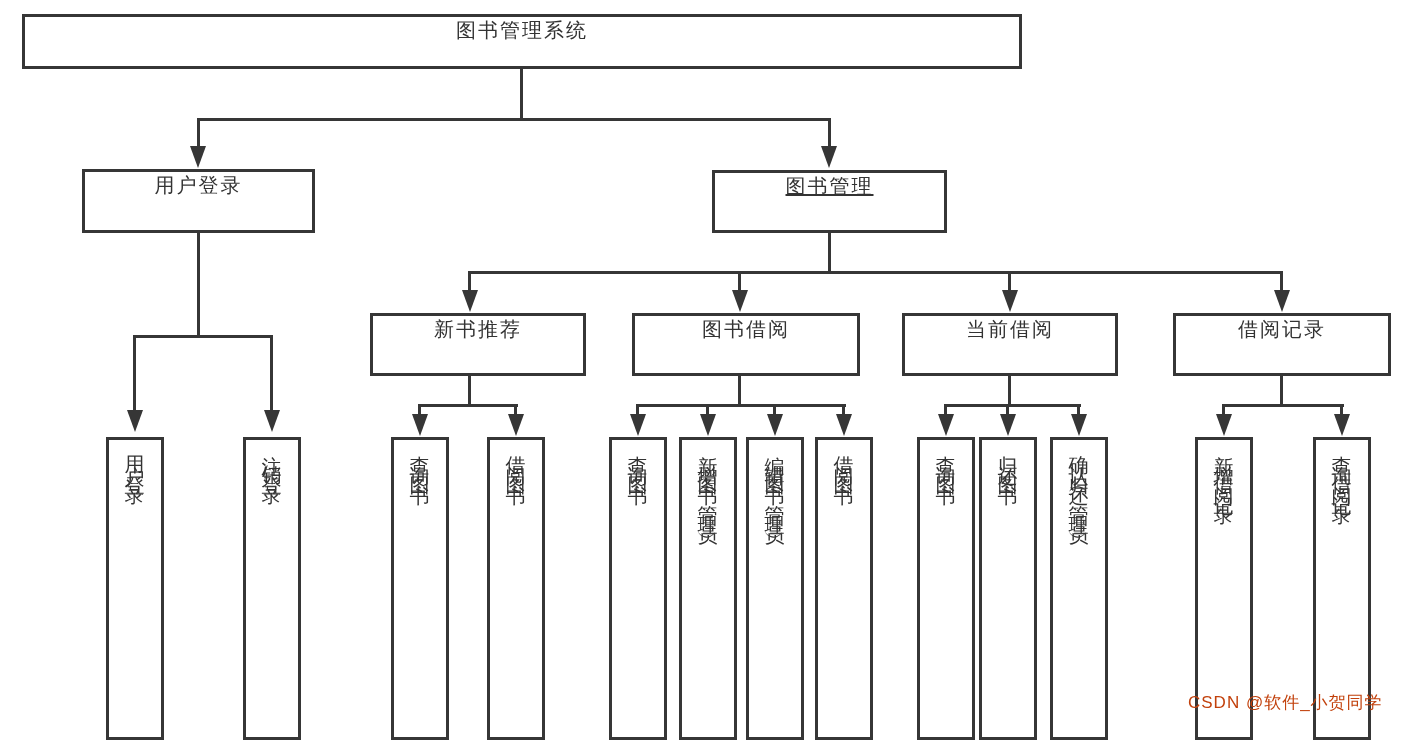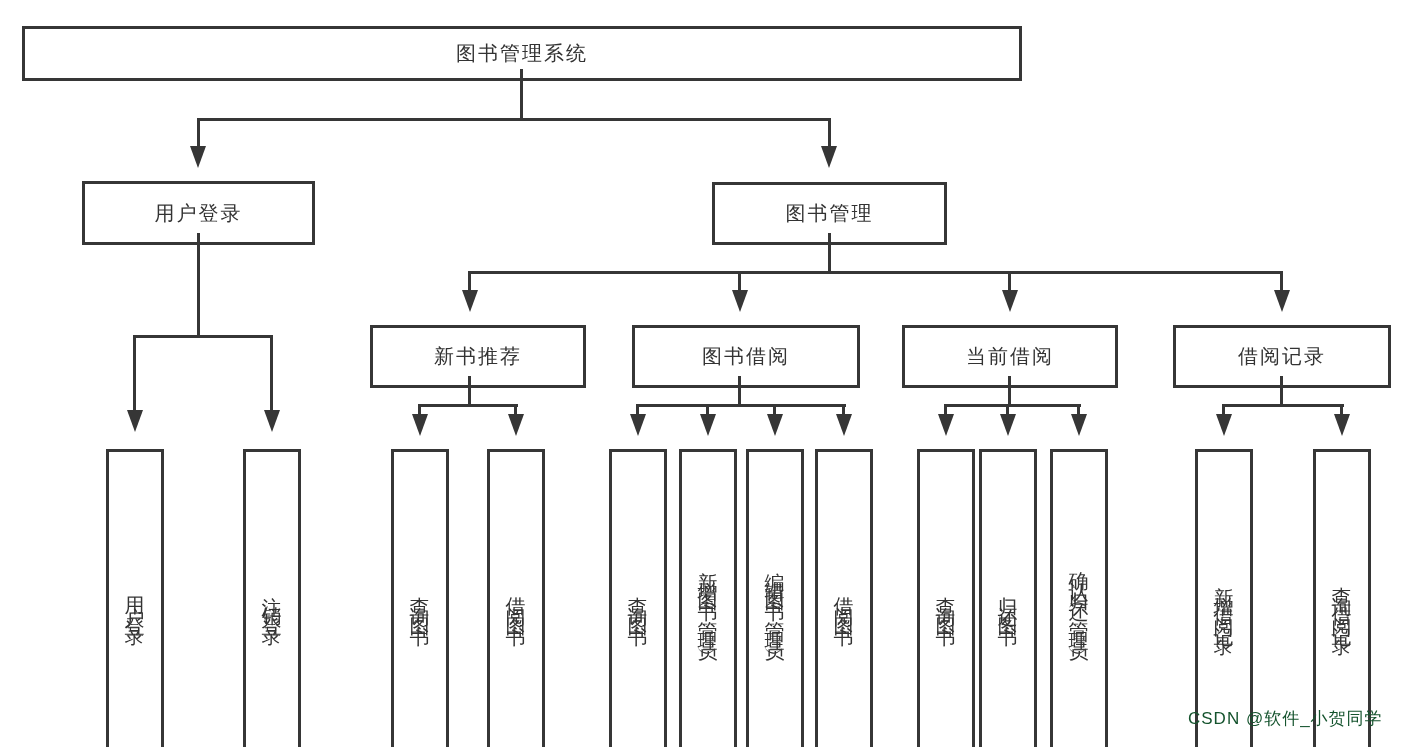--- a/index.html
+++ b/index.html
@@ -2,36 +2,36 @@
 <html><head>
 <meta charset="utf-8">
 <style>
   html,body{margin:0;padding:0;background:#ffffff;}
   .canvas{
     position:relative;width:1405px;height:747px;background:#ffffff;
     font-family:"Liberation Sans",sans-serif;color:#333333;overflow:hidden;
   }
   .hbox,.vbox{
     position:absolute;box-sizing:border-box;border:3px solid #363636;background:#ffffff;
-    display:flex;align-items:center;justify-content:center;margin-top:12px;
+    display:flex;align-items:flex-start;justify-content:center;
   }
   .hbox{font-size:20px;letter-spacing:2px;white-space:nowrap;}
   .vbox .vtext{
     writing-mode:vertical-rl;text-orientation:mixed;
     font-size:20px;letter-spacing:10px;line-height:1;
   }
   .vl{position:absolute;width:3px;background:#363636;}
   .hl{position:absolute;height:3px;background:#363636;}
   .ah{
     position:absolute;width:0;height:0;
     border-left:8px solid transparent;border-right:8px solid transparent;
     border-top:22px solid #363636;
   }
   .wm{
-    position:absolute;left:1188px;top:707px;color:#14532d;
+    position:absolute;left:1188px;top:691px;color:#c2410c;
     font-size:17px;letter-spacing:1px;white-space:nowrap;z-index:5;
   }
 </style>
 </head>
 <body>
 
 <div class="canvas">
 
   <div class="hbox" style="left:22px;top:14px;width:1000px;height:55px;">
     <span>图书管理系统</span>
@@ -40,21 +40,21 @@
   <div class="vl" style="left:520px;top:69px;height:49px;"></div>
   <div class="hl" style="left:197px;top:118px;width:634px;"></div>
   <div class="vl" style="left:197px;top:118px;height:30px;"></div>
   <div class="ah" style="left:190px;top:146px;"></div>
   <div class="vl" style="left:828px;top:118px;height:30px;"></div>
   <div class="ah" style="left:821px;top:146px;"></div>
 
   <div class="hbox" style="left:82px;top:169px;width:233px;height:64px;">
     <span>用户登录</span>
   </div>
-  <div class="hbox" style="left:712px;top:170px;width:235px;height:63px;">
+  <div class="hbox" style="left:712px;top:170px;width:235px;height:63px;text-decoration:underline;">
     <span>图书管理</span>
   </div>
 
   <div class="vl" style="left:197px;top:233px;height:102px;"></div>
   <div class="hl" style="left:134px;top:335px;width:139px;"></div>
   <div class="vl" style="left:133px;top:335px;height:77px;"></div>
   <div class="ah" style="left:127px;top:410px;"></div>
   <div class="vl" style="left:270px;top:335px;height:77px;"></div>
   <div class="ah" style="left:264px;top:410px;"></div>
 

